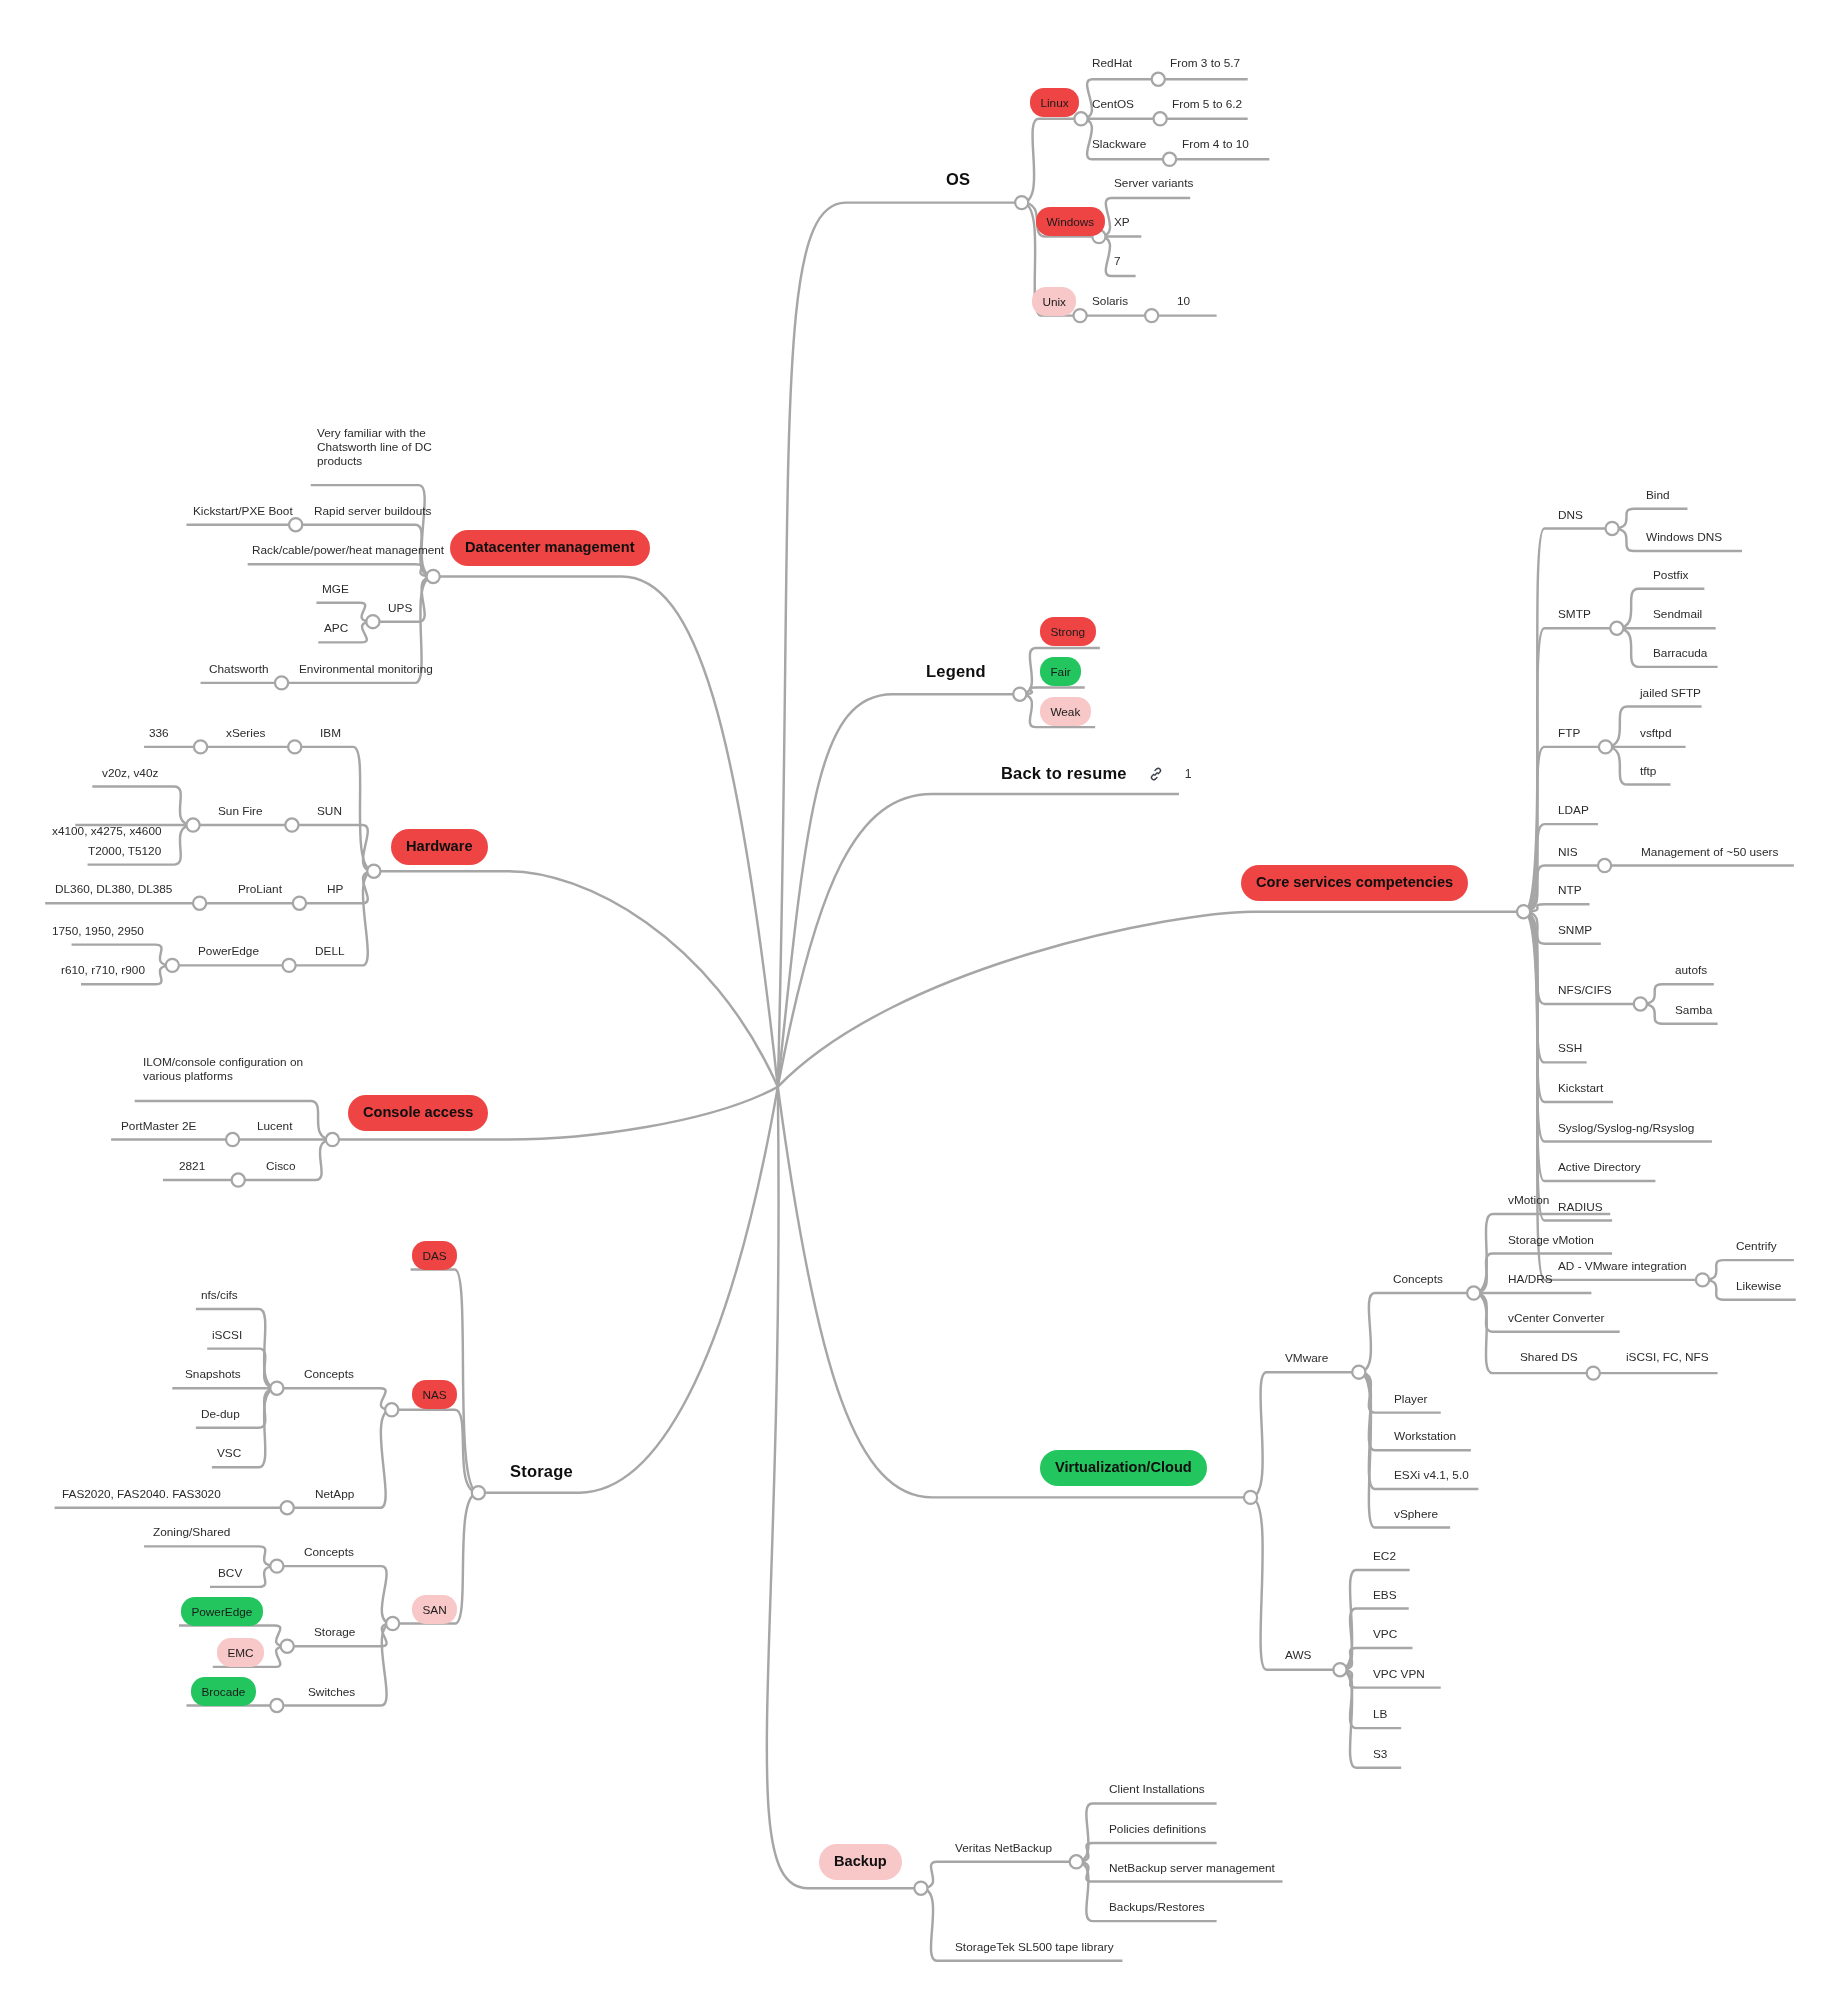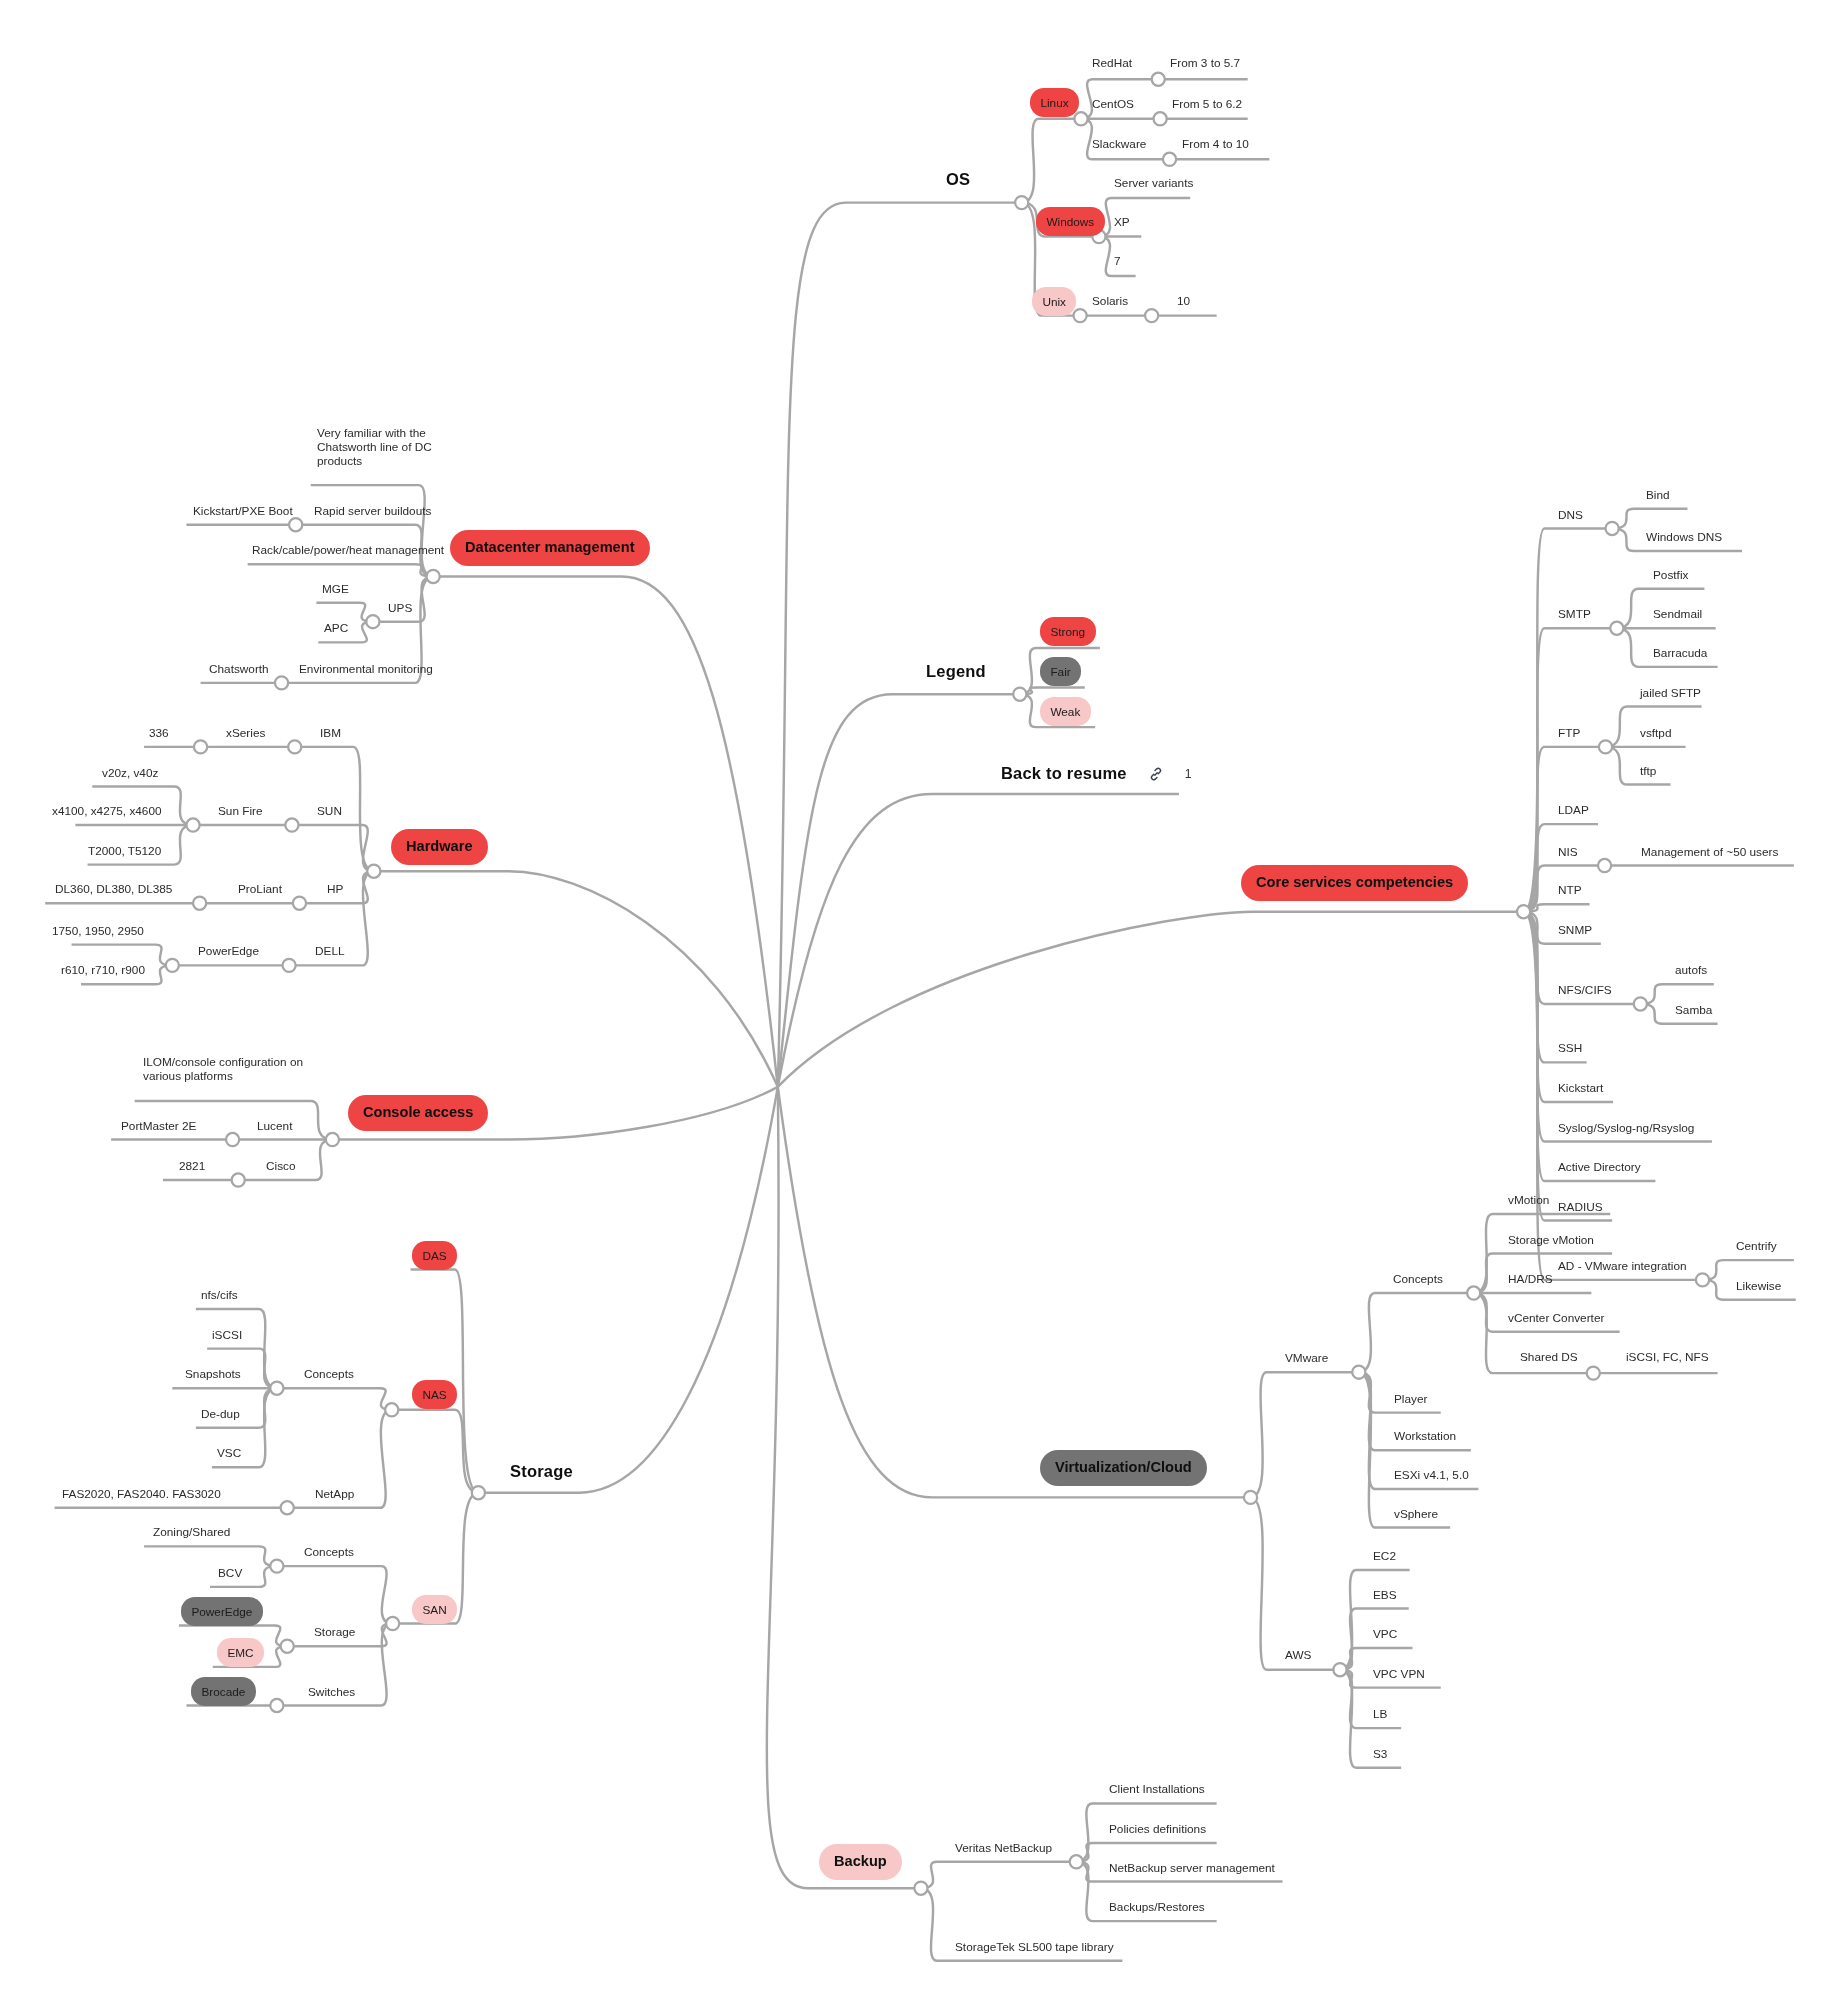--- a/index.html
+++ b/index.html
@@ -7,21 +7,21 @@
           font-family:"Liberation Sans",sans-serif;overflow:hidden;}
   #edges{position:absolute;left:0;top:0;z-index:1;}
   #edges path{fill:none;stroke:#a6a6a6;stroke-width:2.6px;}
   #edges circle.jdot{fill:#ffffff;stroke:#a6a6a6;stroke-width:2.4px;}
   .lbl{position:absolute;z-index:2;font-size:11.8px;color:#2b2b2b;white-space:nowrap;line-height:1.2;}
   .b17{font-weight:bold;font-size:16.5px;color:#0f0f0f;letter-spacing:0.2px;}
   .wrap{white-space:normal;}
   .pill{border-radius:14px;padding:7.5px 10.4px;color:#1b1b1b;}
   .pill-lg{border-radius:19px;padding:9.4px 15px;font-weight:bold;font-size:14.6px;color:#0f0f0f;}
   .g{background:#ef4444;}
-  .y{background:#737373;text-align:right;}
+  .y{background:#22c55e;text-align:right;}
   .p{background:#f8c7c7;}
   .root{position:absolute;z-index:3;left:574px;top:1059px;width:408px;height:55px;
         background:#55b1f8;border:4.7px solid #1d93f0;border-radius:15px;box-sizing:border-box;
         display:flex;align-items:center;justify-content:center;
         font-weight:bold;font-size:15.5px;color:#122637;}
   .btrrow{display:flex;align-items:center;gap:21px;}
   .linkicon svg{display:block;}
   .cnt{font-weight:normal;font-size:12.2px;color:#333;}
 </style>
 </head>
@@ -305,21 +305,21 @@
 <div class="lbl" style="left:299px;top:662px">Environmental monitoring</div>
 <div class="lbl" style="left:209px;top:662px">Chatsworth</div>
 
 <div class="lbl pill-lg g" style="left:391px;top:829px">Hardware</div>
 <div class="lbl" style="left:320px;top:726px">IBM</div>
 <div class="lbl" style="left:226px;top:726px">xSeries</div>
 <div class="lbl" style="left:149px;top:726px">336</div>
 <div class="lbl" style="left:317px;top:804px">SUN</div>
 <div class="lbl" style="left:218px;top:804px">Sun Fire</div>
 <div class="lbl" style="left:102px;top:766px">v20z, v40z</div>
-<div class="lbl" style="left:52px;top:804px">x4100, x4275, x4600</div>
+<div class="lbl" style="left:52px;top:824px">x4100, x4275, x4600</div>
 <div class="lbl" style="left:88px;top:844px">T2000, T5120</div>
 <div class="lbl" style="left:327px;top:882px">HP</div>
 <div class="lbl" style="left:238px;top:882px">ProLiant</div>
 <div class="lbl" style="left:55px;top:882px">DL360, DL380, DL385</div>
 <div class="lbl" style="left:315px;top:944px">DELL</div>
 <div class="lbl" style="left:198px;top:944px">PowerEdge</div>
 <div class="lbl" style="left:52px;top:924px">1750, 1950, 2950</div>
 <div class="lbl" style="left:61px;top:963px">r610, r710, r900</div>
 
 <div class="lbl pill-lg g" style="left:348px;top:1095px">Console access</div>

